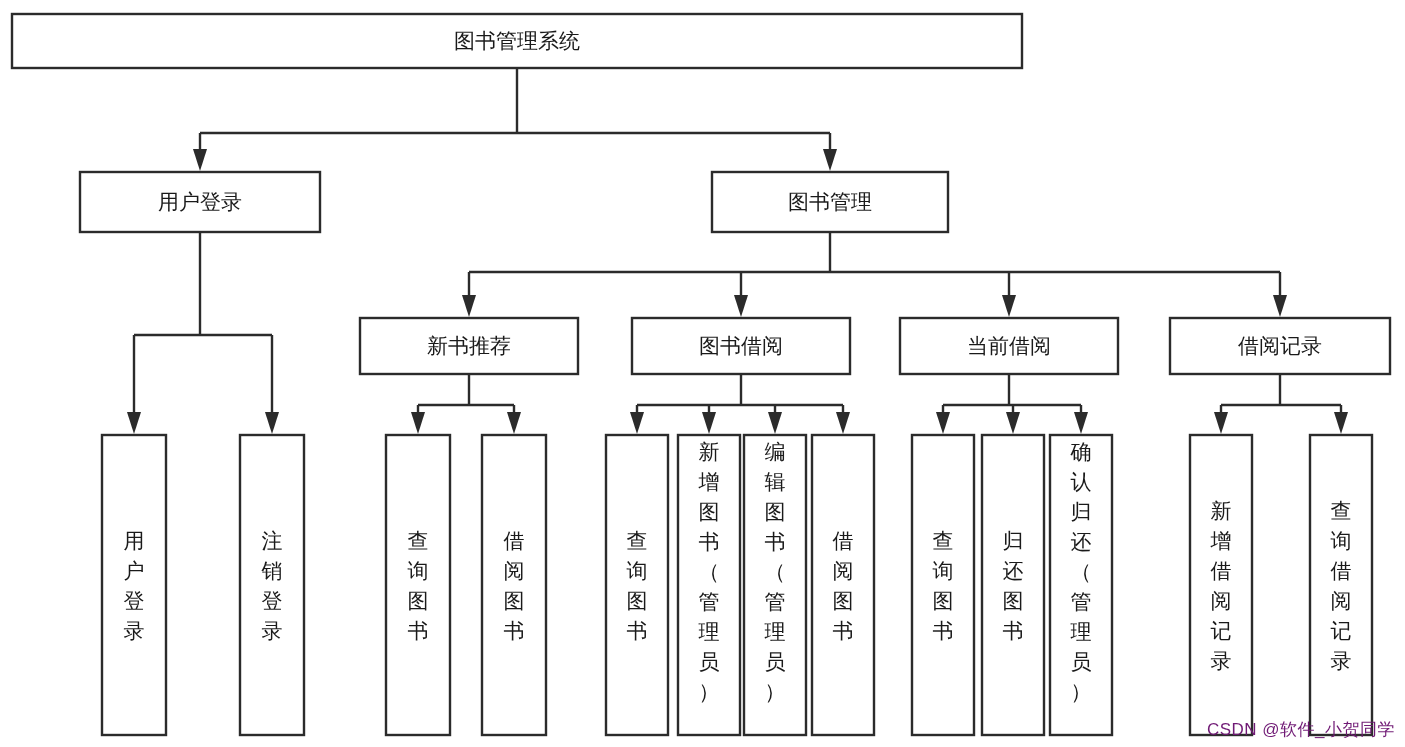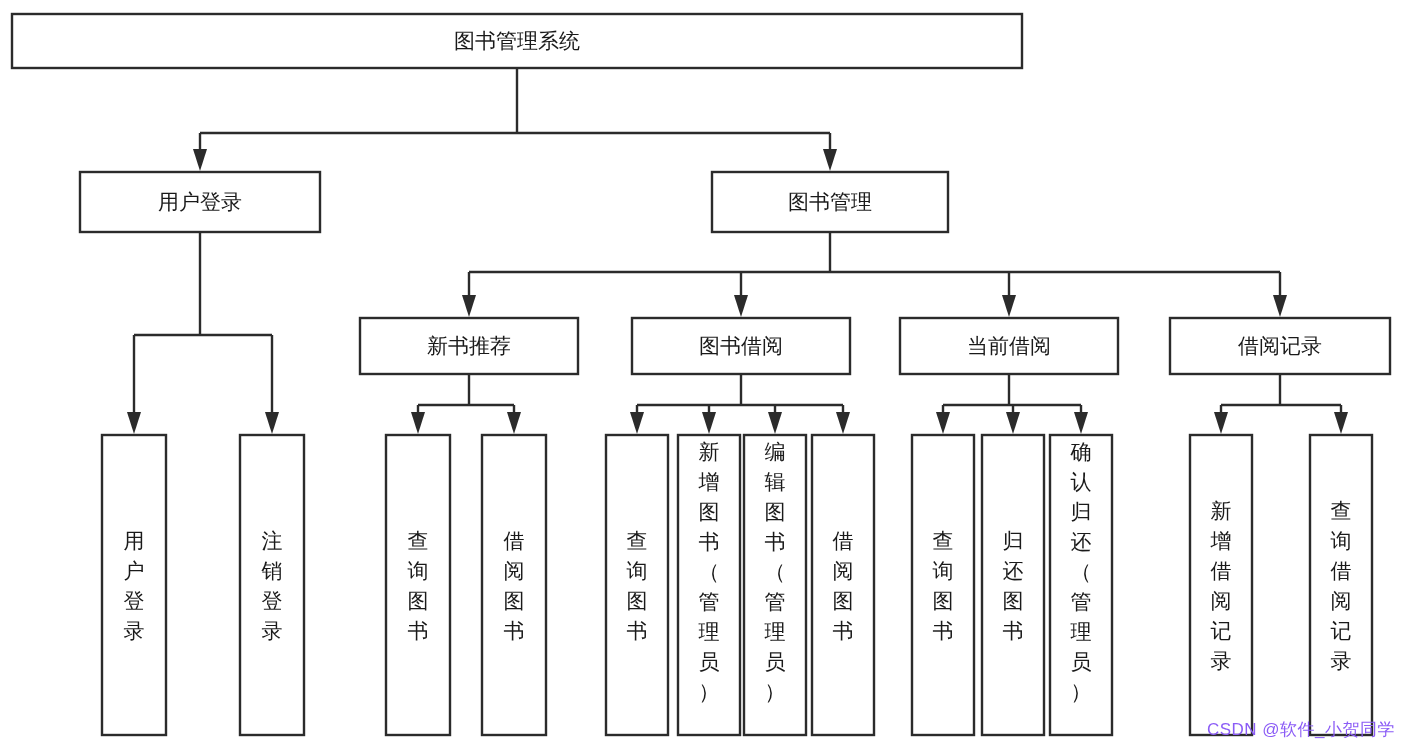--- a/index.html
+++ b/index.html
@@ -55,21 +55,21 @@
     font-size: 21px;
     fill: #1a1a1a;
     text-anchor: middle;
   }
   .watermark-text {
     position: absolute;
     right: 10px;
     bottom: 6px;
     font-family: "Liberation Sans", "DejaVu Sans", sans-serif;
     font-size: 17px;
-    color: #8b5cf6;
+    color: #701a75;
     letter-spacing: 0.5px;
     white-space: nowrap;
     user-select: none;
   }
 </style>
 </head>
 <body>
 
 <div id="diagram-root">
   <svg class="diagram-canvas" viewBox="0 0 1405 747" preserveAspectRatio="none" aria-label="图书管理系统">

